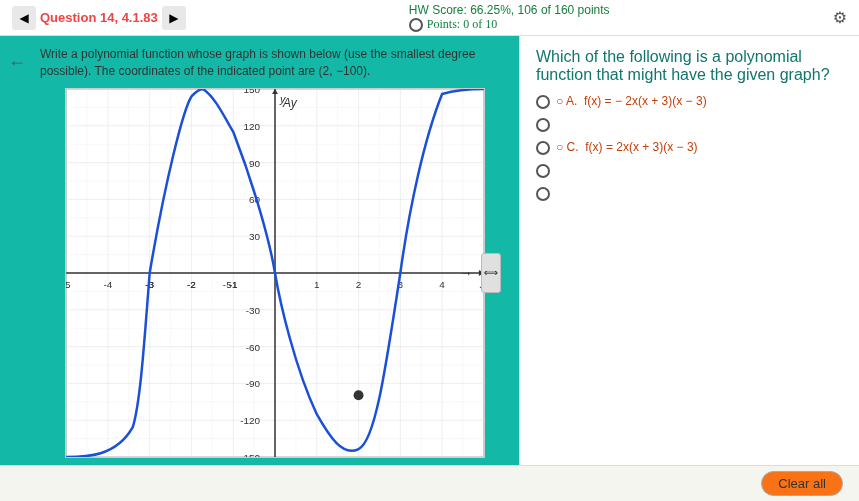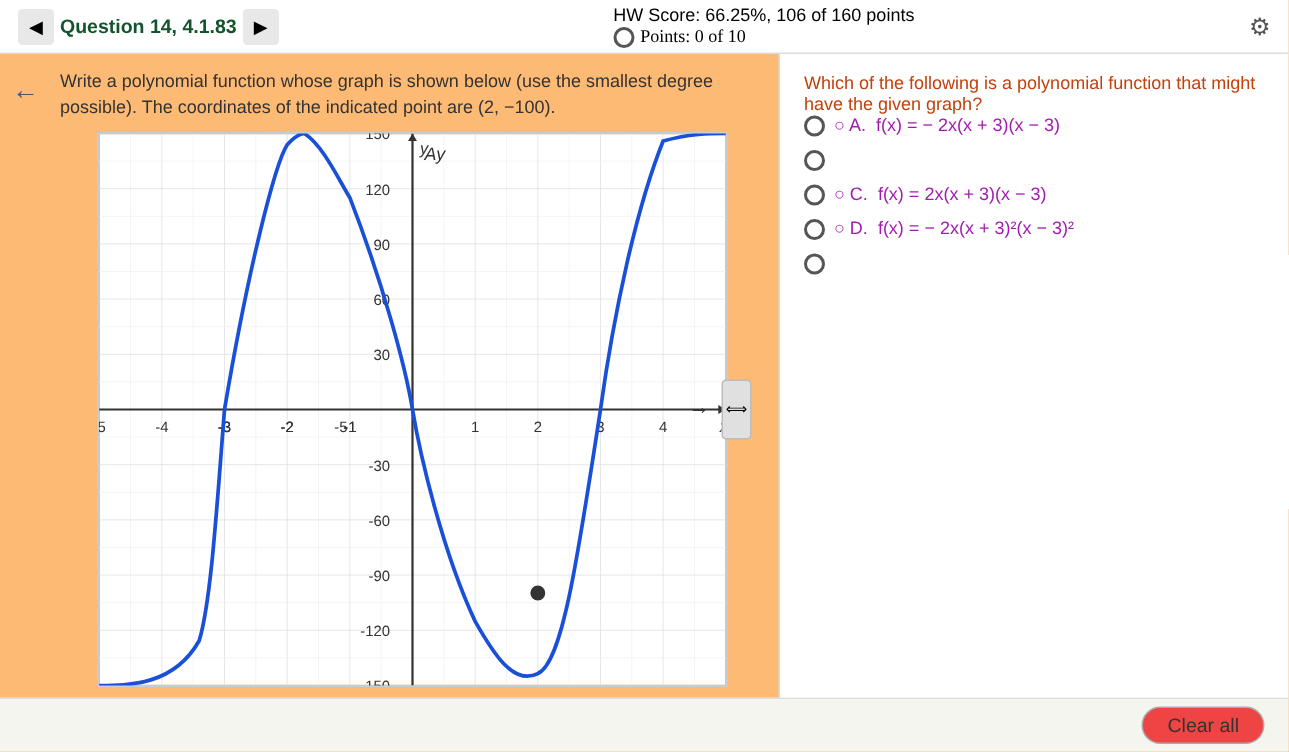--- a/index.html
+++ b/index.html
@@ -38,26 +38,26 @@
       cursor: pointer;
       font-size: 12px;
       display: flex;
       align-items: center;
       justify-content: center;
     }
 
     .question-label {
       font-weight: bold;
       font-size: 13px;
-      color: #14532d;
+      color: #ef4444;
     }
 
     .hw-score {
       font-size: 12px;
-      color: #000000;
+      color: #15803d;
       text-align: center;
     }
 
     .hw-score .points-line {
       display: flex;
       align-items: center;
       gap: 4px;
       font-family: Liberation Serif, serif;
     }
 
@@ -78,21 +78,21 @@
     }
 
     .main-content {
       display: flex;
       height: calc(501px - 36px - 36px);
     }
 
     .left-panel {
       width: 520px;
       padding: 10px 10px 10px 40px;
-      background: #fdba74;
+      background: #14b8a6;
       border-right: 1px solid #ddd;
       display: flex;
       flex-direction: column;
     }
 
     .back-btn {
       position: absolute;
       left: 8px;
       top: 50px;
       background: none;
@@ -117,37 +117,38 @@
       position: relative;
     }
 
     .right-panel {
       flex: 1;
       padding: 12px 16px;
       background: #fff;
     }
 
     .which-text {
-      font-size: 12px;
-      color: #c2410c;
+      font-size: 16px;
+      color: #0f766e;
+      margin-bottom: 10px;
     }
 
     .options-list {
       list-style: none;
       display: flex;
       flex-direction: column;
       gap: 8px;
     }
 
     .option-item {
       display: flex;
       align-items: flex-start;
       gap: 6px;
       font-size: 12px;
-      color: #a21caf;
+      color: #c2410c;
       cursor: pointer;
     }
 
     .radio-circle {
       width: 14px;
       height: 14px;
       border: 2px solid #555;
       border-radius: 50%;
       flex-shrink: 0;
       margin-top: 1px;
@@ -157,21 +158,21 @@
       display: flex;
       align-items: center;
       justify-content: flex-end;
       height: 36px;
       padding: 0 16px;
       background: #f5f5f0;
       border-top: 1px solid #ddd;
     }
 
     .clear-all-btn {
-      background: #ef4444;
+      background: #f97316;
       border: 1px solid #aaa;
       border-radius: 16px;
       padding: 4px 16px;
       font-size: 13px;
       cursor: pointer;
       color: #333;
     }
 
     
     .graph-svg {
@@ -348,21 +349,20 @@
       </li>
       <li class="option-item">
         <div class="radio-circle"></div>
       </li>
       <li class="option-item">
         <div class="radio-circle"></div>
         <span>○ C. &nbsp;f(x) = 2x(x + 3)(x − 3)</span>
       </li>
       <li class="option-item">
         <div class="radio-circle"></div>
-        <span>○ D. &nbsp;f(x) = − 2x(x + 3)²(x − 3)²</span>
       </li>
       <li class="option-item">
         <div class="radio-circle"></div>
       </li>
     </ul>
   </div>
 </div>
 
 <div class="bottom-bar">
   <button class="clear-all-btn">Clear all</button>

